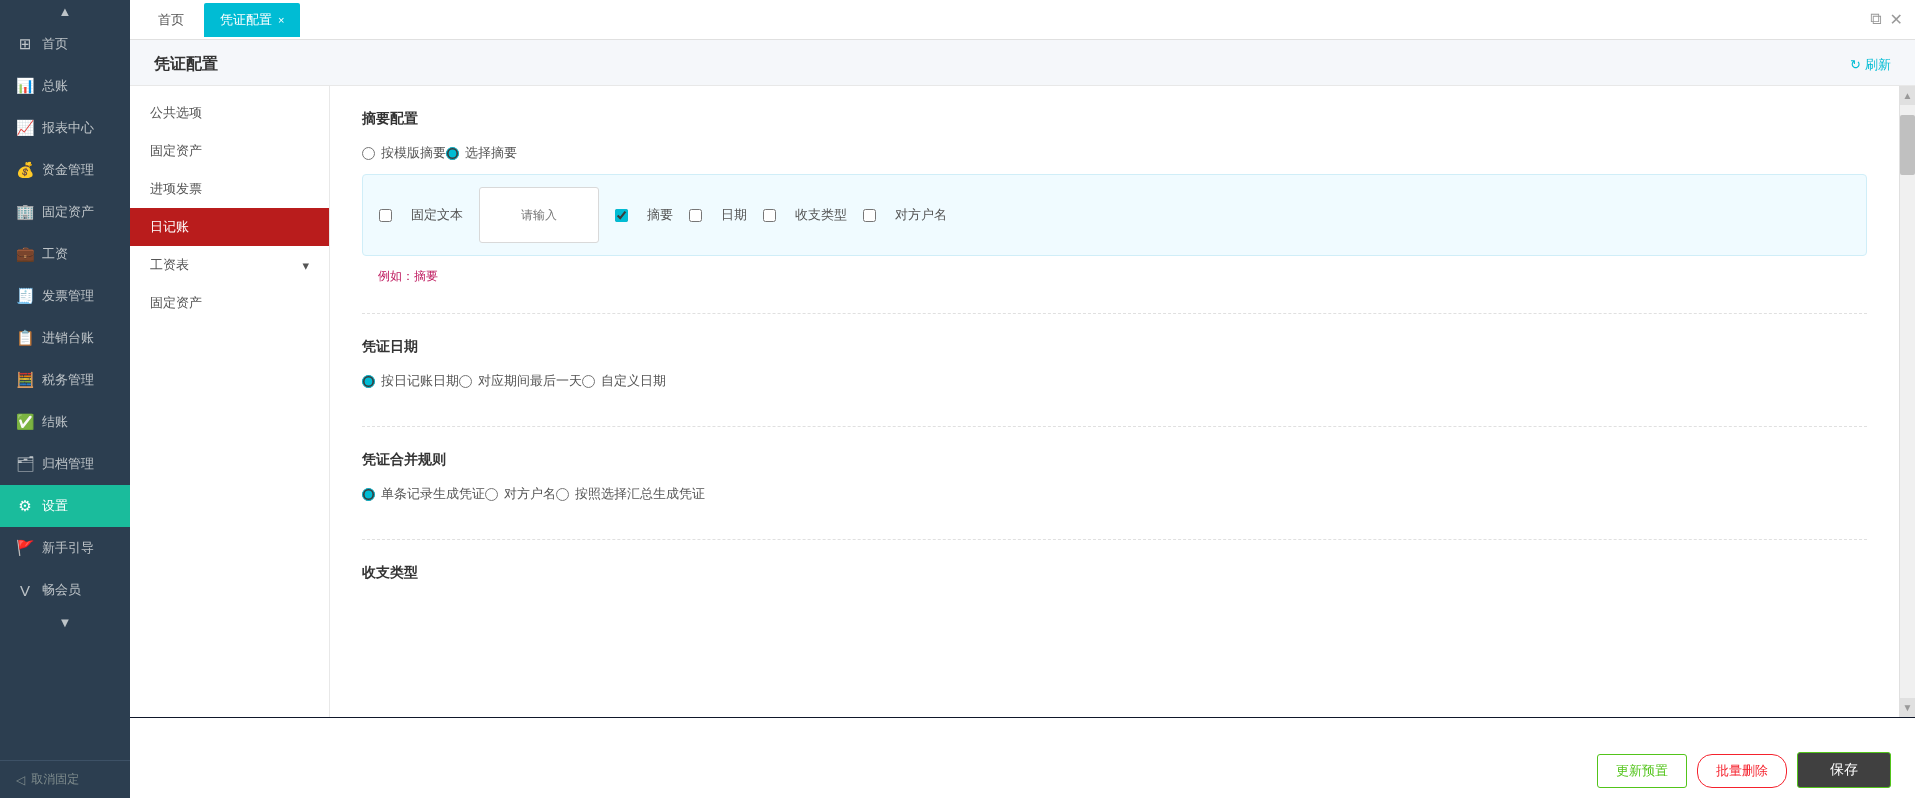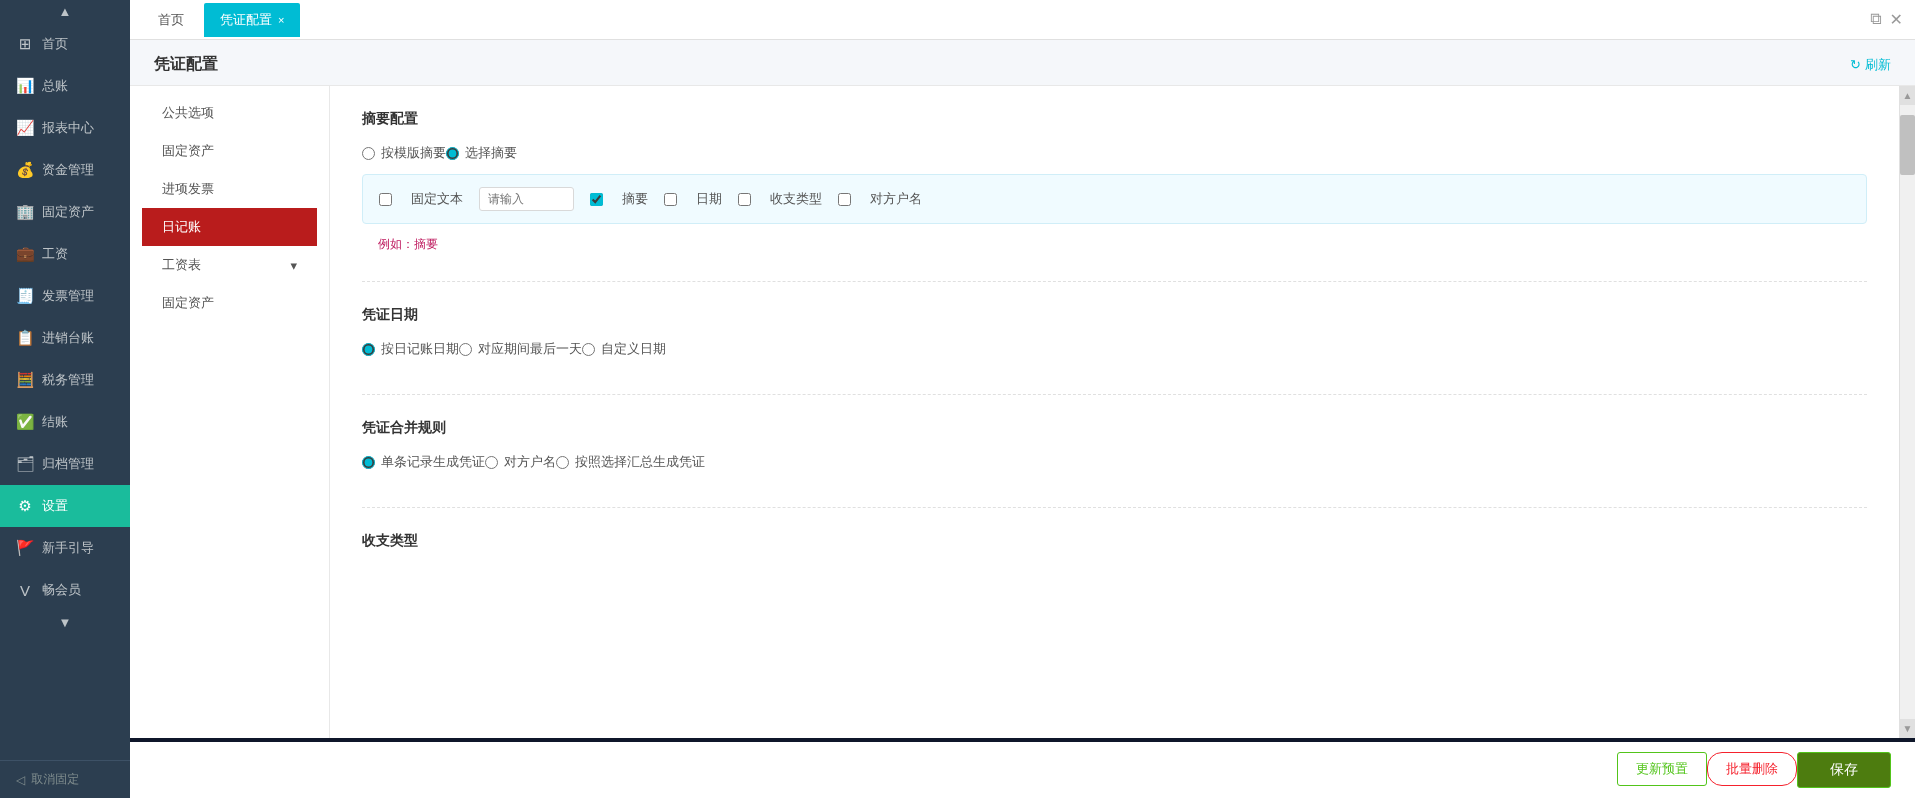--- a/index.html
+++ b/index.html
@@ -124,21 +124,21 @@
       flex: 1;
       display: flex;
       overflow: hidden;
     }
 
     
     .left-nav {
       width: 200px;
       background: #fff;
       border-right: 1px solid #e8e8e8;
-      padding: 8px 12px;
+      padding: 8px 0;
       flex-shrink: 0;
     }
     .left-nav-item {
       padding: 10px 20px;
       cursor: pointer;
       color: #555;
       font-size: 13px;
       display: flex;
       align-items: center;
       justify-content: space-between;
@@ -202,42 +202,44 @@
       align-items: center;
       gap: 19px;
       cursor: pointer;
       color: #555;
     }
     .checkbox-item input[type="checkbox"] { accent-color: #00bcd4; cursor: pointer; }
 
     .text-input {
       border: 1px solid #d9d9d9;
       border-radius: 3px;
-      padding: 4px 8px;
+      padding: 20px 8px;
       font-size: 12px;
       color: #999;
-      width: 95px;
+      width: 120px;
       outline: none;
+      text-align: center;
     }
 
     .example-text {
       margin-top: 8px;
       padding: 4px 16px;
       color: #be185d;
       font-size: 12px;
     }
 
     
     .bottom-bar {
       display: flex;
-      align-items: flex-start;
+      align-items: flex-end;
       justify-content: flex-end;
+      gap: 10px;
       padding: 10px 24px;
       background: #fff;
-      border-top: 4px solid #0f172a;
+      border-top: 1px solid #0f172a;
       flex-shrink: 0;
     }
     .btn {
       padding: 7px 18px;
       font-size: 13px;
       border-radius: 3px;
       cursor: pointer;
       border: 1px solid transparent;
     }
     .btn-outline-green {
@@ -245,25 +247,26 @@
       color: #52c41a;
       background: #fff;
     }
     .btn-outline-red {
       border-color: #f5222d;
       color: #f5222d;
       background: #fff;
       border-radius: 15px;
     }
     .btn-primary {
-      background: #4d7c0f;
+      background: #404040;
       color: #fff;
       border-color: #52c41a;
       font-size: 14px;
       padding: 8px 32px;
+      margin-top: 24px;
     }
 
     
     .config-area::-webkit-scrollbar { width: 8px; }
     .config-area::-webkit-scrollbar-track { background: #f1f1f1; }
     .config-area::-webkit-scrollbar-thumb { background: #ccc; border-radius: 4px; }
 
     .right-scroll {
       width: 16px;
       background: #f5f5f5;

